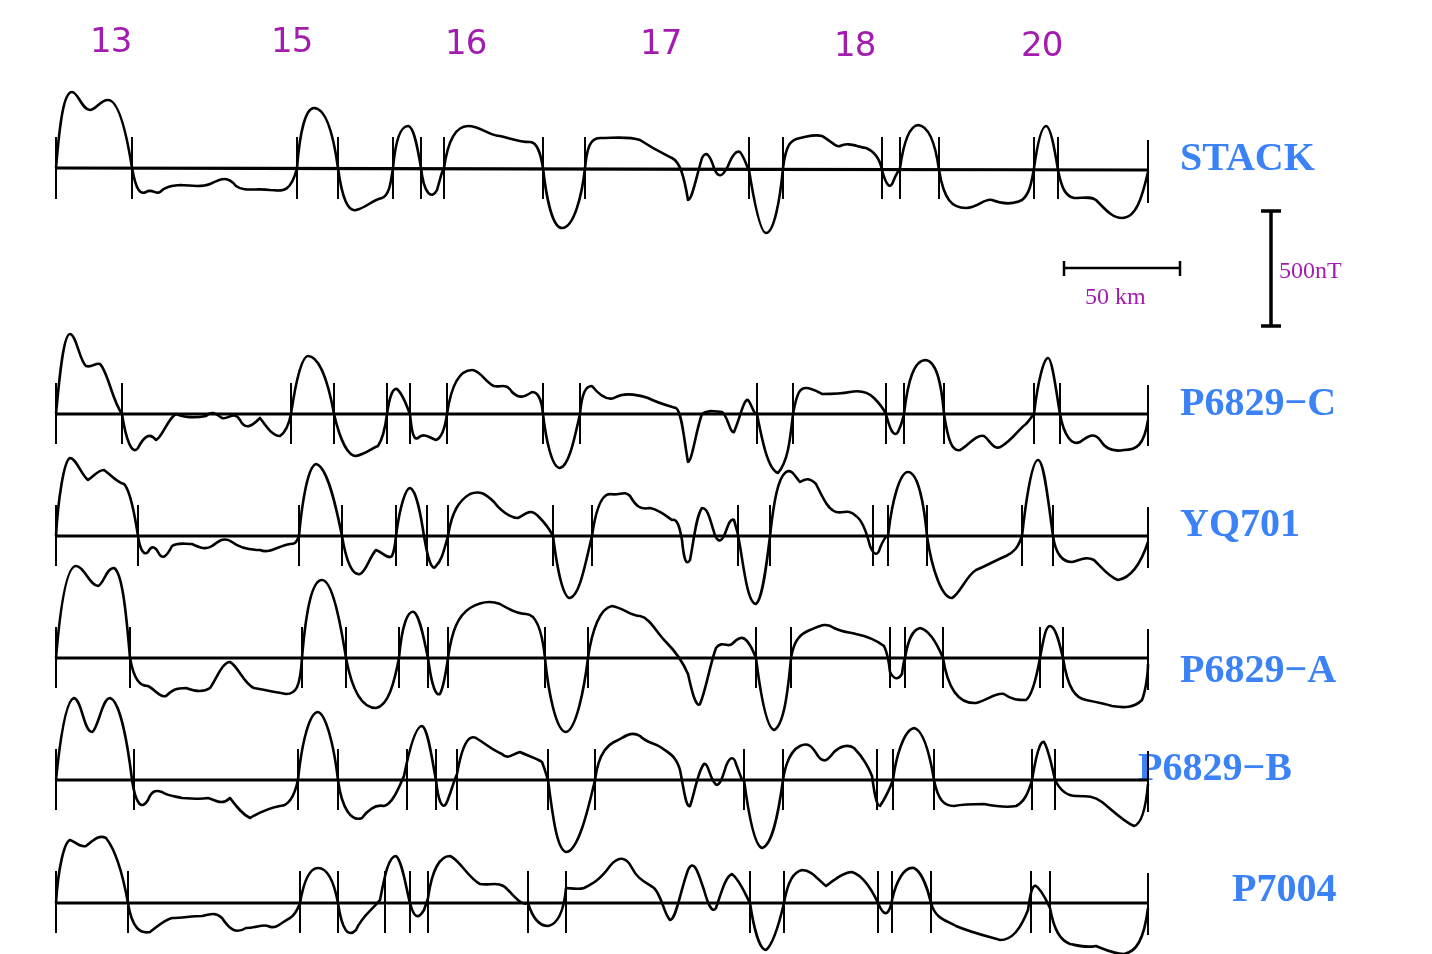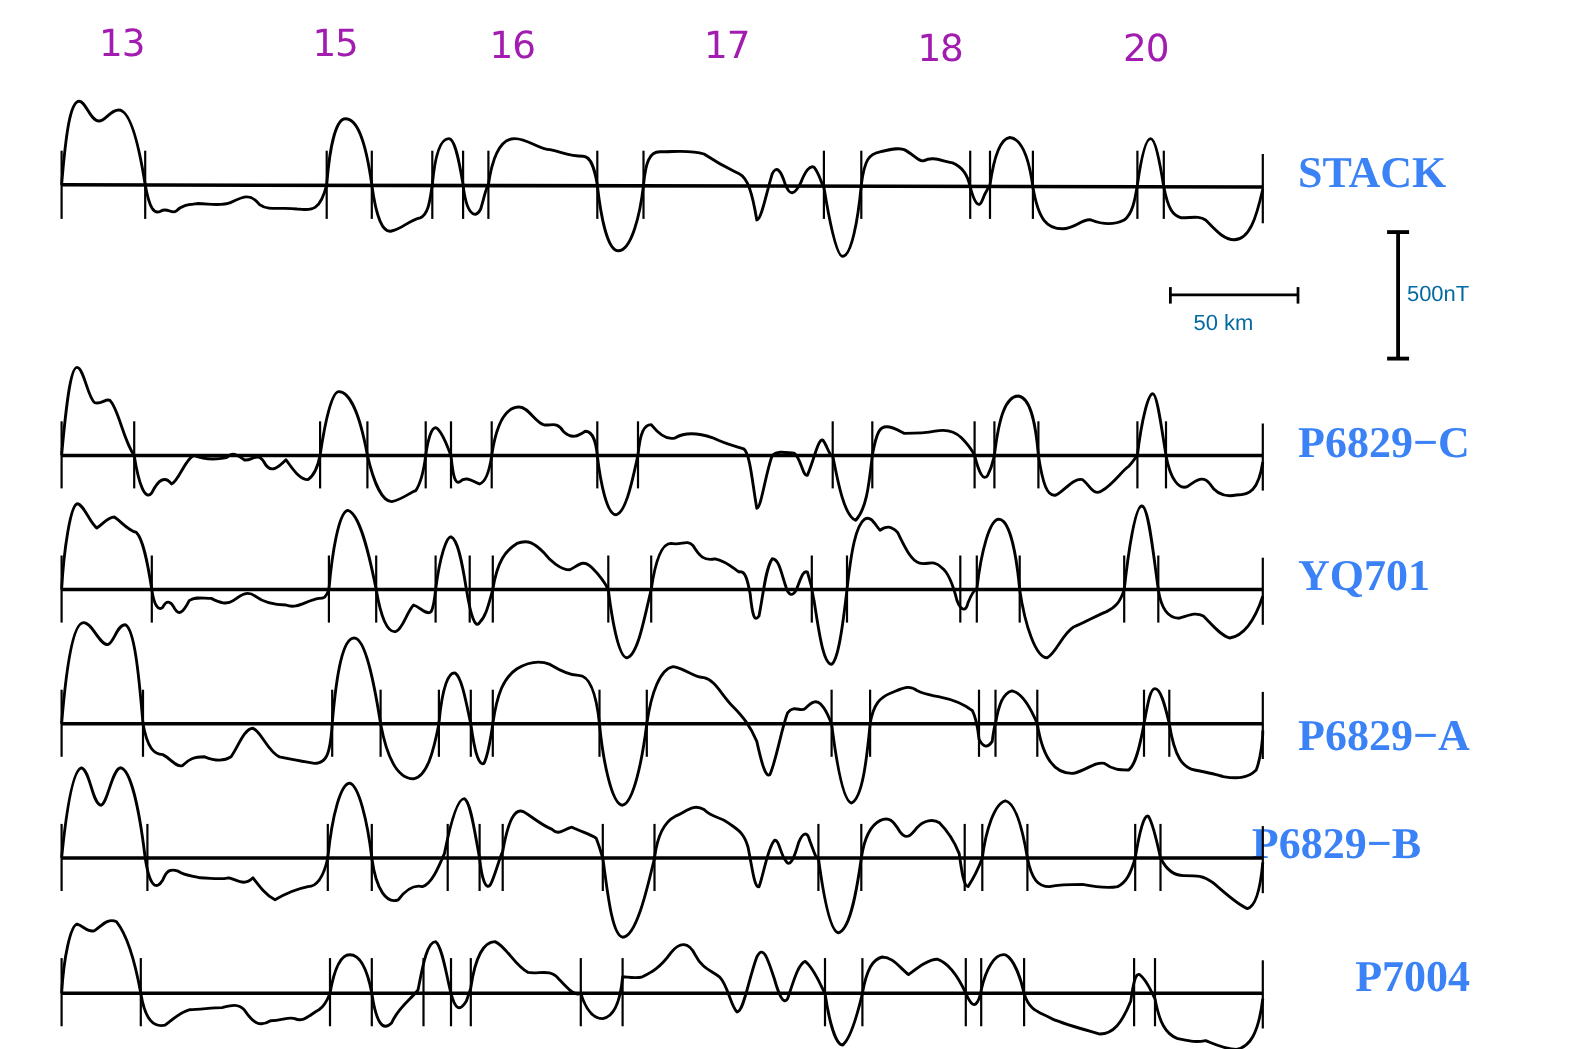--- a/index.html
+++ b/index.html
@@ -1,29 +1,29 @@
 <!DOCTYPE html>
 <html><head>
   <meta charset="utf-8">
   <style>
     html, body { margin: 0; padding: 0; background: #ffffff; }
     body { width: 1432px; height: 954px; position: relative; overflow: hidden; }
     .anomaly { position: absolute; top: 20px; font-family: "DejaVu Sans", sans-serif; font-size: 34px; color: #a21caf; letter-spacing: -1px; }
     .plabel { position: absolute; font-family: "Liberation Serif", serif; font-weight: bold; font-size: 40px; color: #3b82f6; }
-    .scale-text { position: absolute; font-family: Liberation Sans, sans-serif; font-size: 20px; color: #0369a1; }
+    .scale-text { position: absolute; font-family: Liberation Serif, serif; font-size: 24px; color: #a21caf; }
     svg { position: absolute; left: 0; top: 0; }
     .trace { fill: none; stroke: #000; stroke-width: 2.6; stroke-linejoin: round; }
     .base { stroke: #000; stroke-width: 3.2; }
     .tick { stroke: #000; stroke-width: 2; }
   </style>
 </head>
 <body>
 
 <div class="anomaly" style="left:90px;">13</div>
-<div class="anomaly" style="left:284px;">15</div>
+<div class="anomaly" style="left:271px;">15</div>
 <div class="anomaly" style="left:445px;top:22px;">16</div>
 <div class="anomaly" style="left:640px;top:22px;">17</div>
 <div class="anomaly" style="left:834px;top:24px;text-align:right;">18</div>
 <div class="anomaly" style="left:1021px;top:24px;">20</div>
 
 <div class="plabel" style="left:1180px;top:133px;">STACK</div>
 <div class="plabel" style="left:1180px;top:378px;">P6829−C</div>
 <div class="plabel" style="left:1180px;top:499px;">YQ701</div>
 <div class="plabel" style="left:1180px;top:645px;">P6829−A</div>
 <div class="plabel" style="left:1138px;top:743px;">P6829−B</div>

